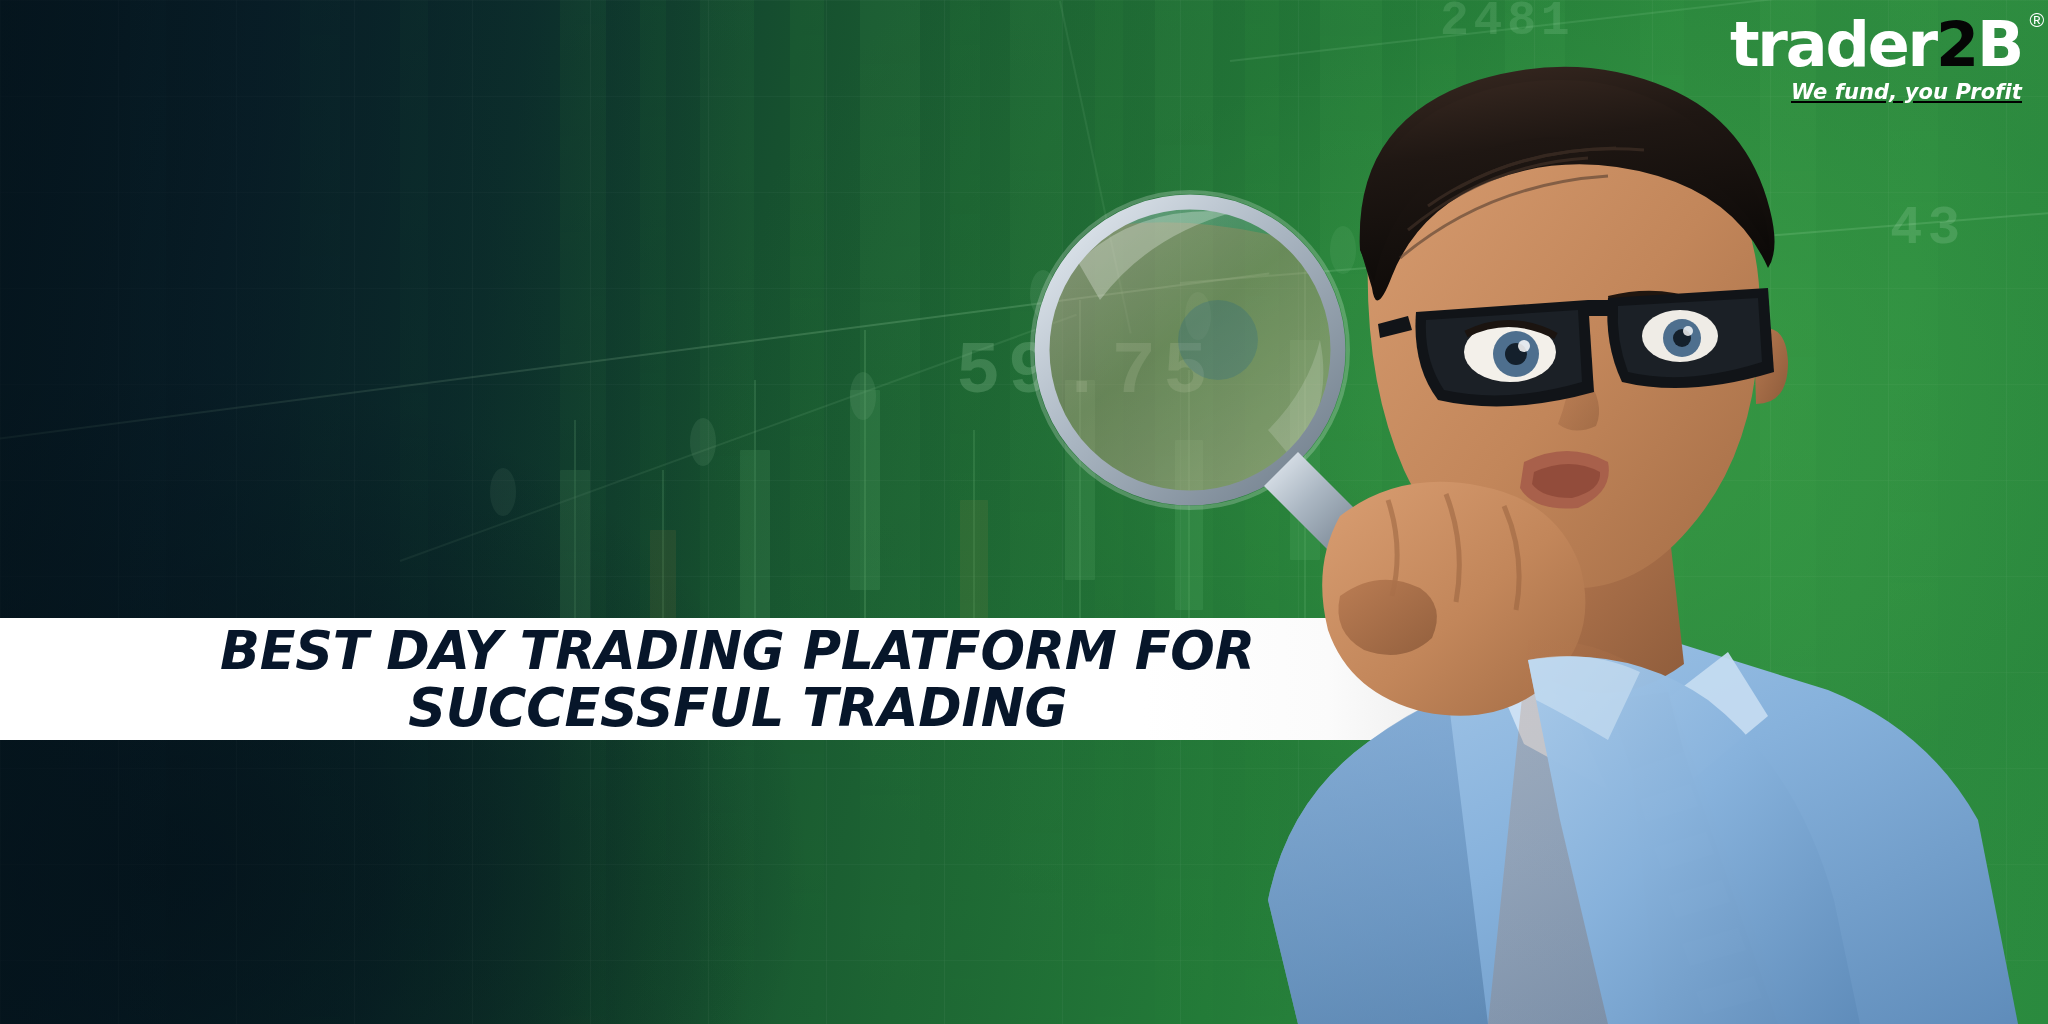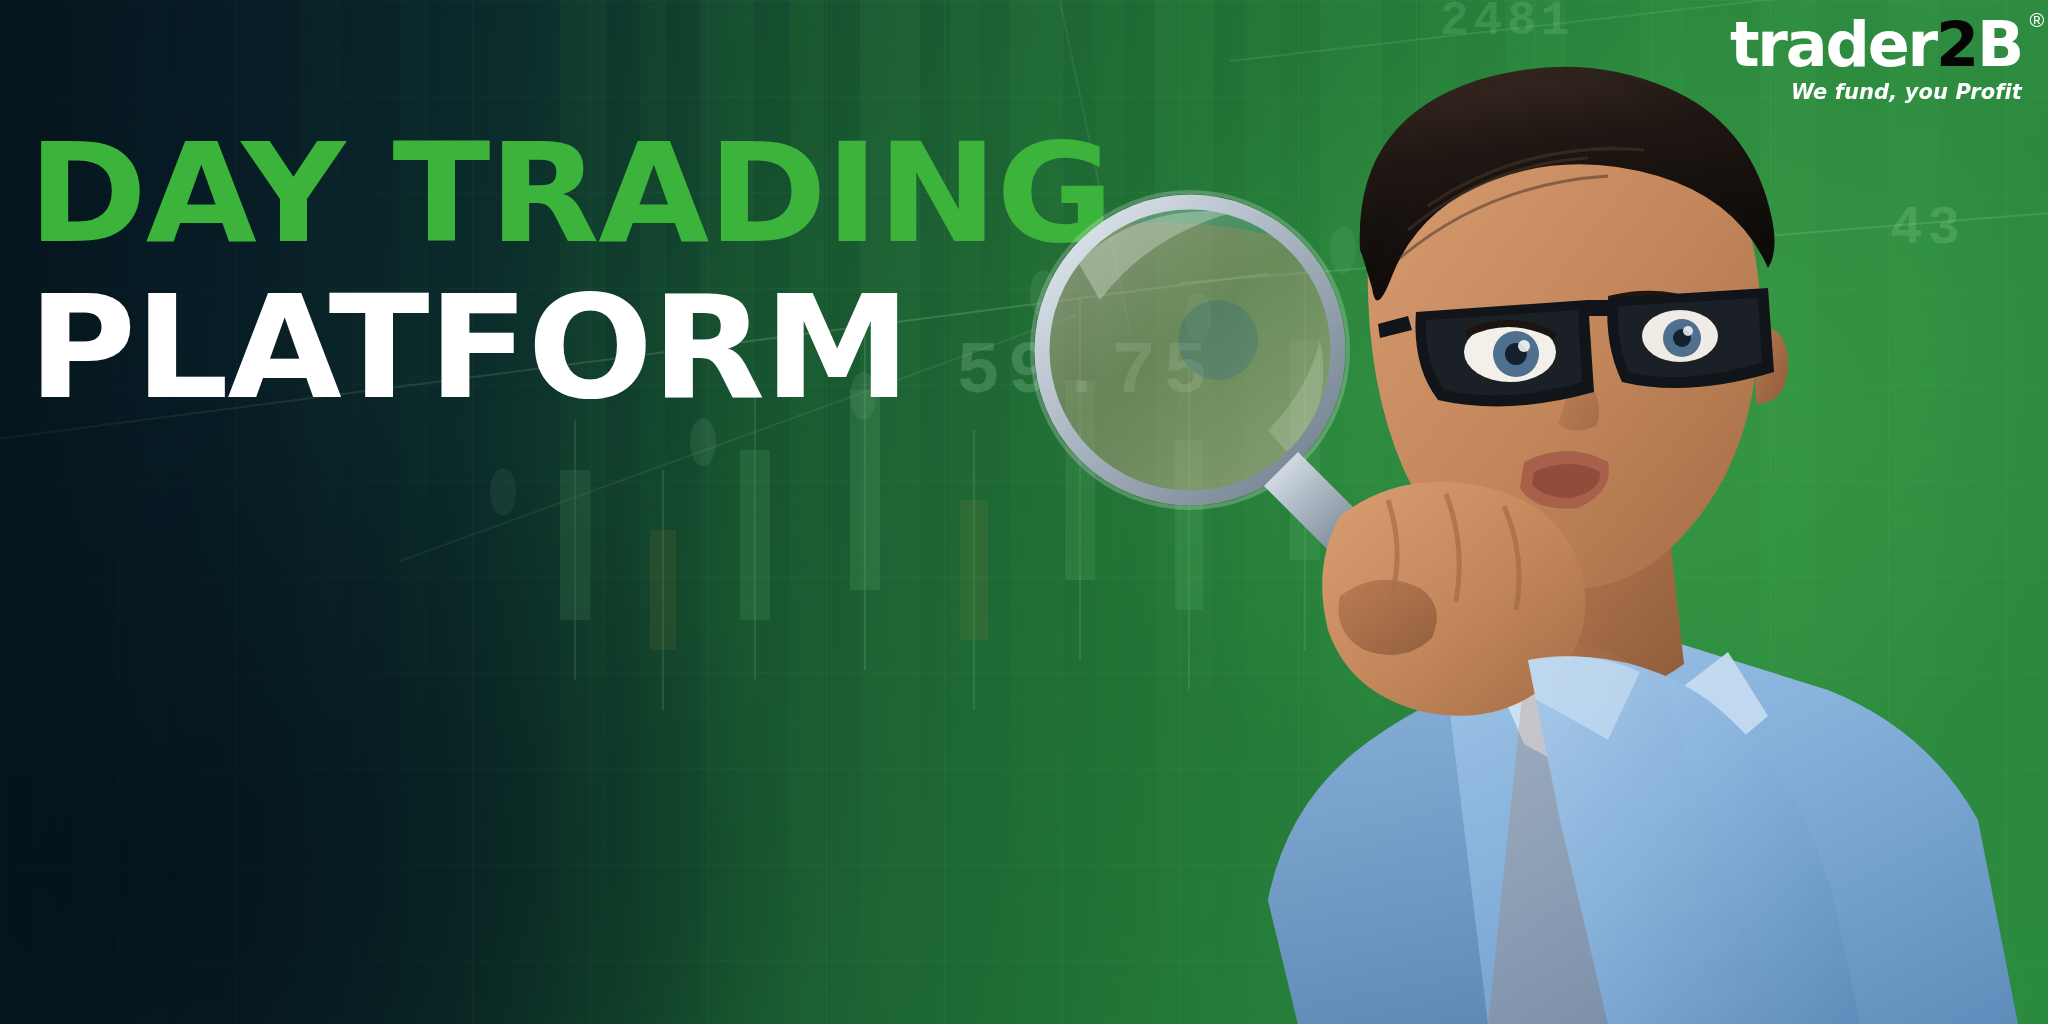--- a/index.html
+++ b/index.html
@@ -112,20 +112,21 @@
     color:#07162a;
     white-space:nowrap;
     transform:scaleX(0.97);
   }
 
   
   .logo {
     position:absolute; right:26px; top:14px;
     z-index:20;
     text-align:right;
+    text-decoration:underline;
   }
   .logo-word {
     font-family:"DejaVu Sans", sans-serif;
     font-weight:700;
     font-size:62px;
     line-height:1;
     letter-spacing:-0.035em;
     white-space:nowrap;
     position:relative;
     display:inline-block;
@@ -395,25 +396,25 @@
         <path d="M 372 596 Q 410 568 452 588 Q 478 606 464 638 Q 436 664 396 650 Q 364 632 372 596 Z" fill="url(#skinDark)" opacity="0.9"></path>
 
         <path d="M 560 640 Q 640 636 700 690 L 820 1024 L 520 1024 Z" fill="url(#skinDark)" opacity="0.25"></path>
       </g>
 
       <path d="M 560 660 Q 660 644 740 700 Q 830 770 866 900 L 892 1024 L 640 1024 L 592 820 Z" fill="url(#shirt)" opacity="0.98"></path>
       <path d="M 560 660 Q 620 648 672 672 L 640 740 Q 596 714 568 700 Z" fill="#cfe2f4" opacity="0.6"></path>
     </svg>
   </div>
 
-  <div class="headline">
-    <div class="headline-line l1">DAY TRADING</div>
-    <div class="headline-line l2">PLATFORM</div>
+
+  <div class="subtitle-bar">
+    <div class="subtitle-line">BEST DAY TRADING PLATFORM FOR</div>
+    <div class="subtitle-line">SUCCESSFUL TRADING</div>
   </div>
-
 
   <div class="logo">
     <div class="logo-word">
       <span class="lw-trader">trader</span><span class="lw-2">2</span><span class="lw-b">B</span>
       <span class="logo-reg">®</span>
     </div>
     <div class="logo-tagline">We fund, you Profit</div>
   </div>
 
 </div>

